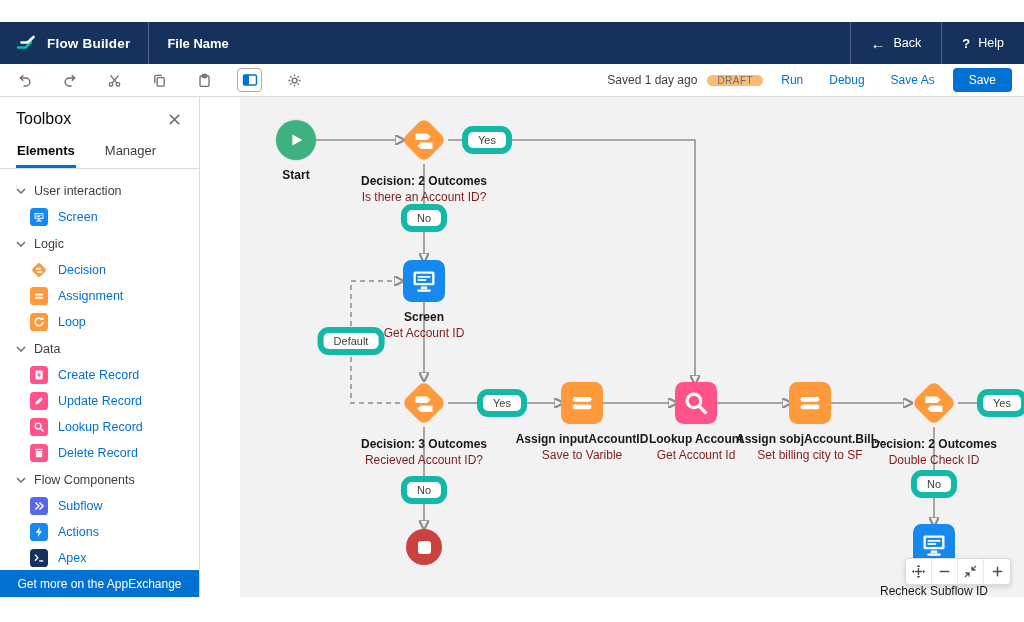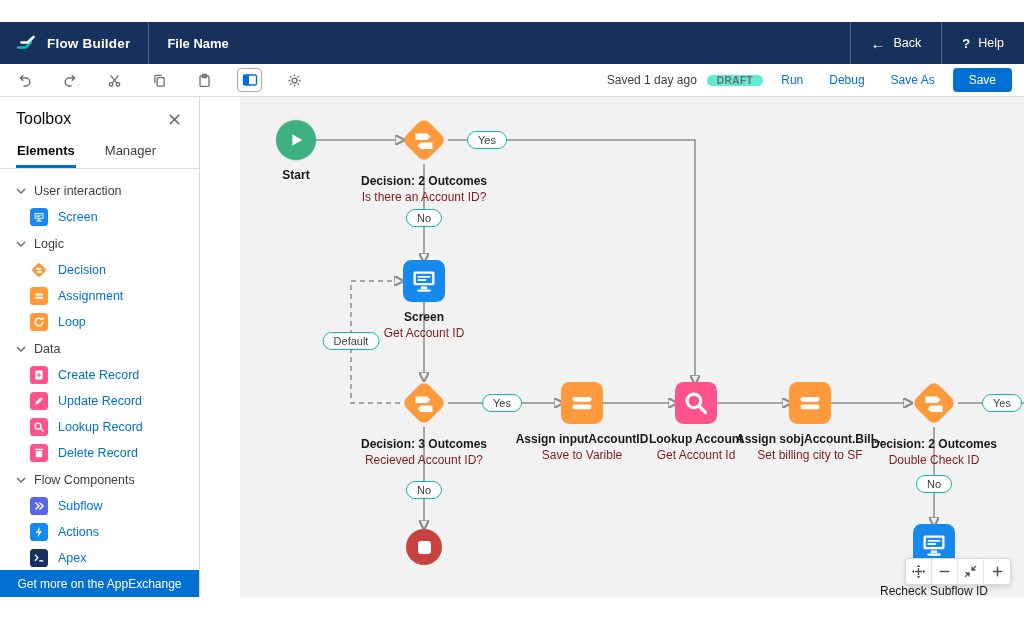--- a/index.html
+++ b/index.html
@@ -17,21 +17,21 @@
   .hbtn{display:flex;align-items:center;gap:8px;background:none;border:none;border-left:1px solid rgba(255,255,255,.25);color:#fff;font-size:12.5px;height:42px;padding:0 20px}
   .back-arrow{font-size:15px;line-height:1}
   .qmark{font-weight:700;font-size:13px}
 
   
   .toolbar{position:absolute;left:0;top:64px;width:1024px;height:33px;background:#fff;border-bottom:1px solid #dddbda;display:flex;align-items:center;padding:0 12px;gap:20px}
   .tbtn{width:25px;height:24px;display:flex;align-items:center;justify-content:center;background:none;border:none;border-radius:4px}
   .tbtn.selected{border:1px solid #b0adab}
   .toolbar-right{margin-left:auto;display:flex;align-items:center;gap:10px}
   .saved{font-size:12px;color:#3e3e3c}
-  .draft{background:#5eead4;color:#706e6b;font-size:10px;font-weight:700;letter-spacing:.5px;border-radius:10px;padding:0 10px}
+  .draft{background:#fdba74;color:#706e6b;font-size:10px;font-weight:400;letter-spacing:.5px;border-radius:10px;padding:0 10px}
   .btn{font-size:12px;color:#0070d2;background:none;border:none;padding:4px 8px}
   .btn.primary{background:#0070d2;color:#fff;border-radius:4px;padding:5px 16px}
 
   
   .sidebar{position:absolute;left:0;top:97px;width:200px;height:500px;background:#fff;border-right:1px solid #dddbda}
   .tb-header{display:flex;align-items:center;justify-content:space-between;padding:13px 16px 8px}
   .tb-title{font-size:16px;color:#080707}
   .close-btn{background:none;border:none;display:flex;align-items:center;justify-content:center;width:18px;height:18px}
   .tabs{display:flex;gap:28px;padding:0 16px;border-bottom:1px solid #dddbda}
   .tab{font-size:13px;color:#3e3e3c;padding:7px 1px 7px;border-bottom:3px solid transparent;background:none;border-top:none;border-left:none;border-right:none}
@@ -42,21 +42,21 @@
   .tb-item{display:flex;align-items:center;gap:10px;padding:4px 16px 4px 30px;cursor:pointer}
   .tb-label{font-size:12.5px;color:#0070d2}
   .tb-icon{width:18px;height:18px;display:flex}
   .ax-banner{position:absolute;left:0;bottom:0;width:100%;height:27px;background:#0070d2;color:#fff;font-size:12px;display:flex;align-items:center;justify-content:center;cursor:pointer}
 
   
   .canvas{position:absolute;left:240px;top:97px;width:784px;height:500px;background:#f3f2f2;overflow:hidden}
   .connectors{position:absolute;left:0;top:0}
   .connectors path{stroke:#8f8d8a;stroke-width:1.5;fill:none}
   .connectors path.dashed{stroke-dasharray:5 4}
-  .pill{position:absolute;transform:translate(-50%,-50%);background:#fff;border:1px solid #14b8a6;border-radius:11px;padding:2px 10px;font-size:11px;color:#3e3e3c;cursor:pointer;z-index:3}
+  .pill{position:absolute;transform:translate(-50%,-50%);background:#fff;border:6px solid #14b8a6;border-radius:11px;padding:2px 10px;font-size:11px;color:#3e3e3c;cursor:pointer;z-index:3}
   .node{position:absolute;width:170px;display:flex;flex-direction:column;align-items:center;cursor:pointer;z-index:2}
   .node-title{margin-top:8px;font-size:12px;font-weight:700;color:#181818;line-height:1.3;text-align:right}
   .node-title.normal{font-weight:400}
   .node-title.pushed{margin-top:18px}
   .node-sub{font-size:12px;color:#7f1d1d;line-height:1.3;text-align:center}
   .start-circle{width:40px;height:40px;border-radius:50%;background:#3eb181;display:flex;align-items:center;justify-content:center;box-shadow:0 0 0 1px rgba(0,0,0,.05)}
   .end-circle{width:36px;height:36px;border-radius:50%;background:#c9423f;display:flex;align-items:center;justify-content:center;margin-top:2px}
   .end-square{width:13px;height:13px;border-radius:3px;background:#fff}
   .zoom-panel{position:absolute;left:665px;top:461px;display:flex;background:#fff;border:1px solid #dddbda;border-radius:4px;box-shadow:0 2px 5px rgba(0,0,0,.15);z-index:5}
   .zoom-btn{width:26px;height:25px;display:flex;align-items:center;justify-content:center;background:none;border:none;border-right:1px solid #e8e7e6}

